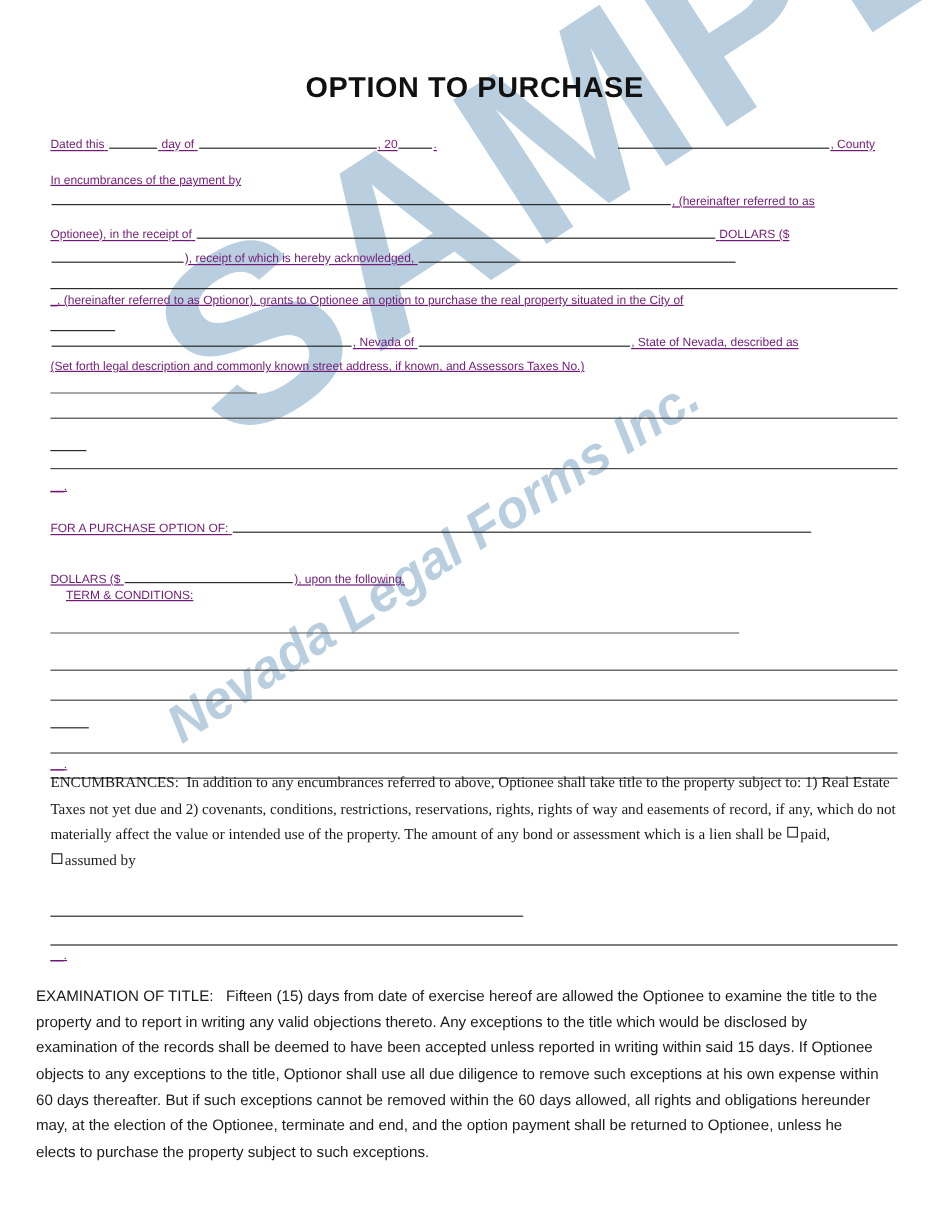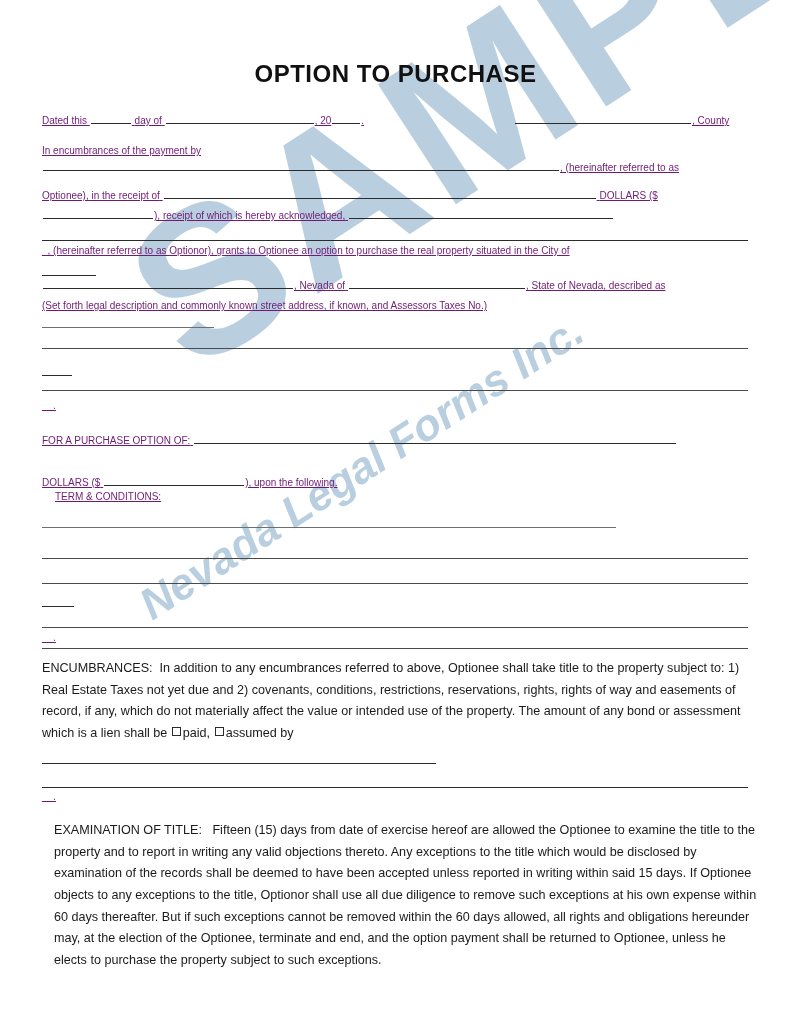--- a/index.html
+++ b/index.html
@@ -189,30 +189,30 @@
     <div class="ln" style="left:55px; top:491px;">TERM &amp; CONDITIONS:</div>
 
     <div class="rule thin" style="left:42px; top:527px; width:574px;"></div>
     <div class="rule" style="left:42px; top:558px; width:706px;"></div>
     <div class="rule" style="left:42px; top:583px; width:706px;"></div>
     <div class="rule dark" style="left:42px; top:606px; width:32px;"></div>
     <div class="rule" style="left:42px; top:627px; width:706px;"></div>
     <div class="rule" style="left:42px; top:648px; width:706px;"></div>
     <div class="ln" style="left:42px; top:632px;">__.</div>
 
-    <div class="para" style="left:42px; top:658px; width:706px;">
+    <div class="para" style="left:42px; top:642px; width:706px;font-family:Liberation Serif, serif;">
       <span>ENCUMBRANCES:</span>&nbsp;
       <span>In addition to any encumbrances referred to above, Optionee shall take title to the property subject to: 1) Real Estate Taxes not yet due and 2) covenants, conditions, restrictions, reservations, rights, rights of way and easements of record, if any, which  do not materially affect the value or intended use of the property.  The amount of any bond or  assessment which is a lien shall be</span>
       <span class="nowrap"><span class="cbox"></span><span>paid,</span></span>
       <span class="nowrap"><span class="cbox"></span><span>assumed by</span></span>
     </div>
 
     <div class="rule dark" style="left:42px; top:763px; width:394px;"></div>
     <div class="rule dark" style="left:42px; top:787px; width:706px;"></div>
     <div class="ln" style="left:42px; top:791px;">__.</div>
 
-    <div class="para" style="left:54px; top:820px; width:706px;">
+    <div class="para" style="left:30px; top:820px; width:706px;">
       <span>EXAMINATION OF TITLE:</span>&nbsp;&nbsp;
       <span>Fifteen (15) days from date of exercise hereof are allowed the Optionee to examine the title to the property and  to report in writing any valid objections thereto.  Any exceptions to the title which would be disclosed by examination of the records shall be deemed to have been accepted unless reported in writing within said 15 days.  If Optionee objects to any exceptions to the  title, Optionor shall use all due diligence to remove such exceptions at his own expense within 60 days thereafter.  But if such exceptions cannot be removed within the 60 days allowed, all rights and obligations hereunder may, at the election of the Optionee, terminate and end, and the option payment shall be returned to Optionee, unless he elects to purchase the property subject to such exceptions.</span>
     </div>
 
   </div>
 </div>
 
 </body></html>

